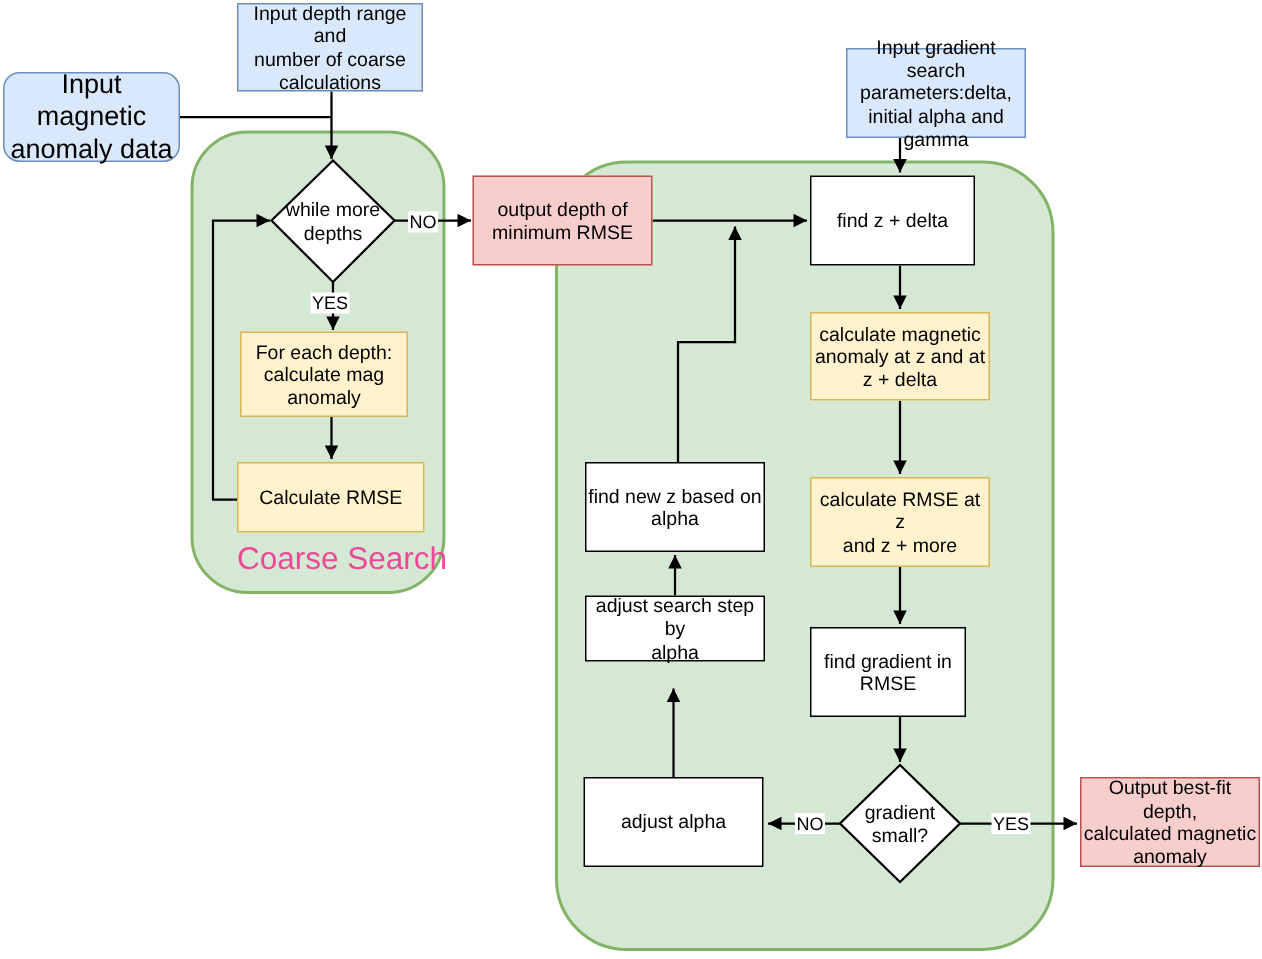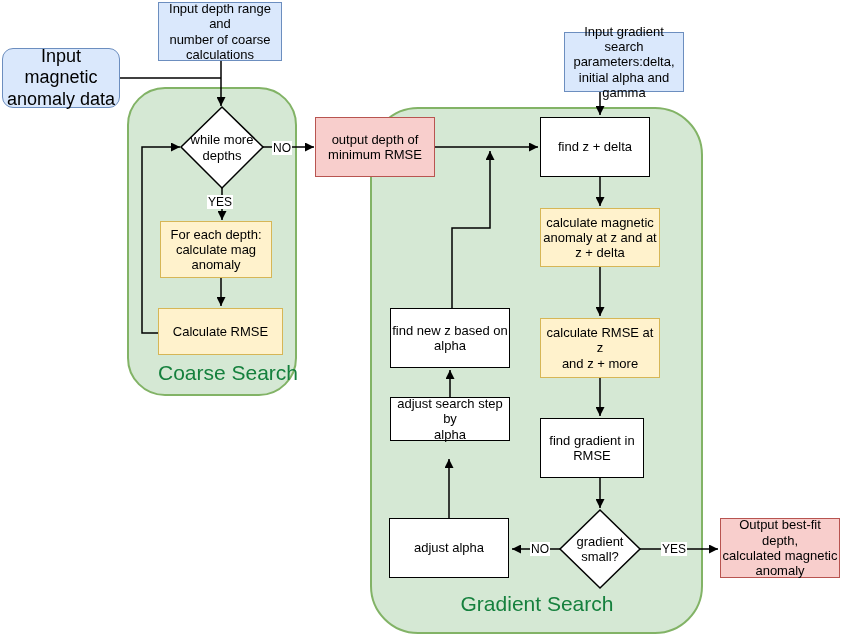--- a/index.html
+++ b/index.html
@@ -20,21 +20,21 @@
     background: var(--container-green, #d5e8d4);
     border: 2px solid var(--container-green-border, #82b366);
     z-index: 0;
   }
   .group-label {
     position: absolute;
     z-index: 3;
     transform: translate(-50%, -50%);
     font-size: 21px;
     white-space: nowrap;
-    color: #15803d;
+    color: #ec4899;
   }
   svg.edges {
     position: absolute;
     left: 0; top: 0;
     width: 841px; height: 639px;
     z-index: 1;
   }
   svg.edges path.edge {
     fill: none;
     stroke: var(--line-black, #000000);
@@ -160,15 +160,14 @@
   <div class="node red" style="left:720px; top:518px; width:120px; height:60px;">Output best-fit depth,
 calculated magnetic
 anomaly</div>
 
   <div class="edge-label" style="left:282px; top:148px;">NO</div>
   <div class="edge-label" style="left:220px; top:202px;">YES</div>
   <div class="edge-label" style="left:540px; top:549px;">NO</div>
   <div class="edge-label" style="left:674px; top:549px;">YES</div>
 
   <div class="group-label" style="left:228px; top:373px;">Coarse Search</div>
-  <div class="group-label" style="left:537px; top:604px;">Gradient Search</div>
 
 </div>
 
 </body></html>

